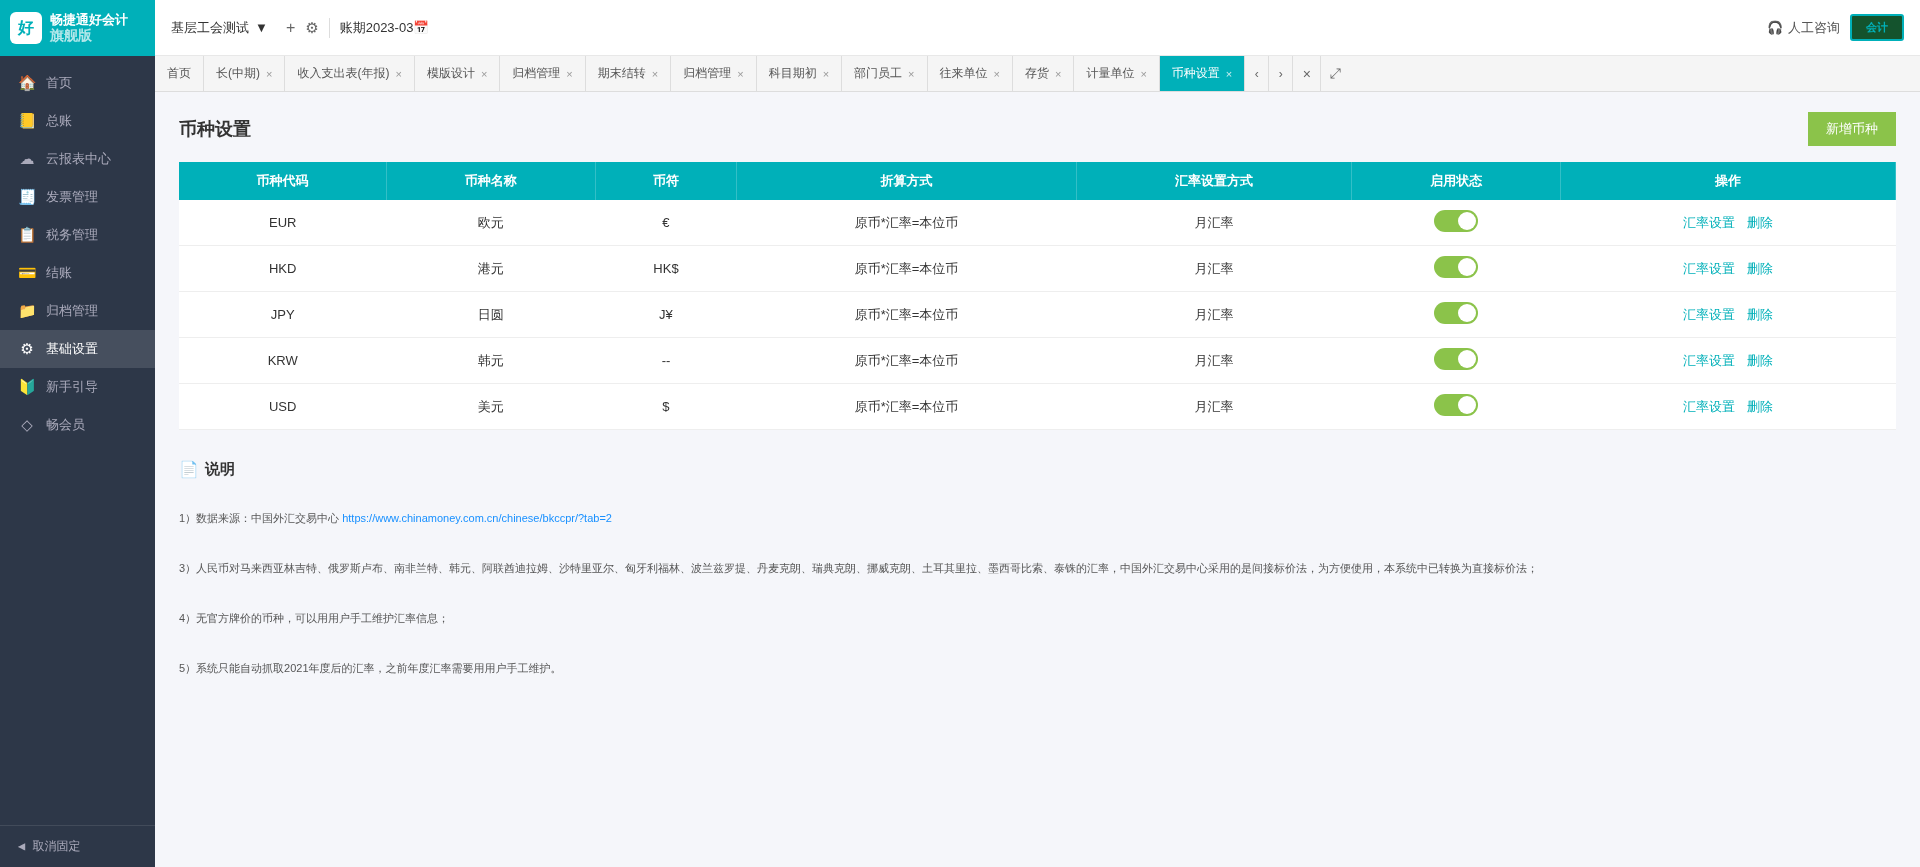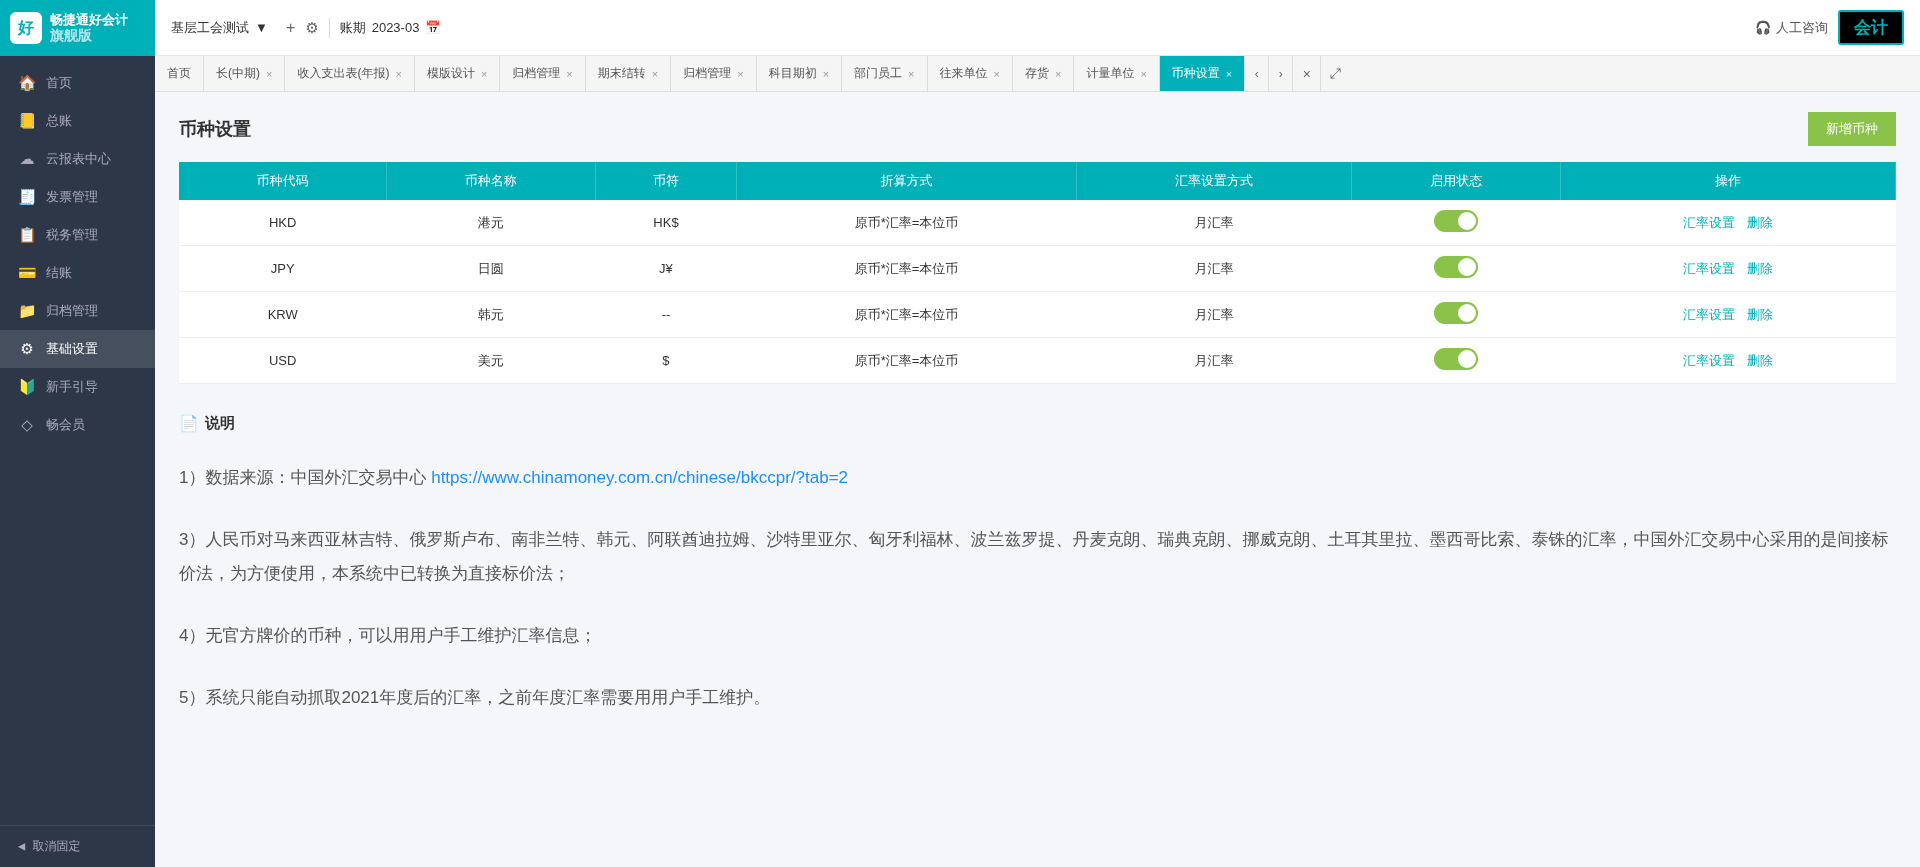--- a/index.html
+++ b/index.html
@@ -66,29 +66,29 @@
     .topbar {
       background: white;
       height: 56px;
       display: flex; align-items: center;
       padding: 16px 16px;
       border-bottom: 1px solid #e8e8e8;
       gap: 10px;
     }
     .topbar-project { display: flex; align-items: center; gap: 6px; font-size: 13px; color: #333; }
     .topbar-actions { display: flex; align-items: center; gap: 10px; margin-left: 8px; }
-    .topbar-period { display: flex; align-items: center; gap: 6px; font-size: 13px; color: #333; }
+    .topbar-period { display: flex; align-items: center; font-size: 13px; color: #333; }
     .topbar-right { margin-left: auto; display: flex; align-items: center; gap: 10px; }
     .topbar-support { display: flex; align-items: center; gap: 4px; font-size: 13px; color: #555; cursor: pointer; }
     .btn-account {
-      background: #000000;
+      background: #14532d;
       border: 2px solid #00b0b9;
       color: #00b0b9;
       padding: 4px 14px;
-      font-size: 17px;
+      font-size: 11px;
       cursor: pointer;
       border-radius: 3px;
       font-weight: bold;
     }
 
     
     .tabbar {
       background: #f5f5f5;
       display: flex; align-items: center;
       border-bottom: 1px solid #ddd;
@@ -141,21 +141,21 @@
       border-radius: 0;
     }
 
     
     .data-table { width: 100%; border-collapse: collapse; background: white; }
     .data-table thead tr { background: #00b0b9; }
     .data-table thead th {
       color: white;
       padding: 10px 14px;
       font-size: 13px;
-      font-weight: normal;
+      font-weight: bold;
       text-align: center;
       border-right: 1px solid rgba(255,255,255,0.2);
     }
     .data-table tbody tr { border-bottom: 1px solid #eee; }
     .data-table tbody td {
       padding: 10px 14px;
       text-align: center;
       font-size: 13px;
       color: #333;
     }
@@ -177,21 +177,21 @@
       width: 18px; height: 18px;
       background: white;
       border-radius: 50%;
     }
 
     
     .notes-section { margin-top: 30px; }
     .notes-header { display: flex; align-items: center; gap: 6px; font-size: 15px; font-weight: bold; color: #333; margin-bottom: 12px; }
     .notes-icon { color: #00b0b9; font-size: 16px; }
     .notes-list { list-style: none; }
-    .notes-list li { font-size: 17px; color: #555; line-height: 2; margin-top: 28px; }
+    .notes-list li { font-size: 11px; color: #555; line-height: 2; margin-top: 28px; }
     .notes-link { color: #1890ff; text-decoration: none; }
 
     .divider { width: 1px; height: 20px; background: #ddd; }
   </style>
 </head>
 <body>
 
 <div class="sidebar">
   <div class="sidebar-logo">
     <div class="sidebar-logo-icon">好</div>
@@ -343,20 +343,31 @@
           <th>币种代码</th>
           <th>币种名称</th>
           <th>币符</th>
           <th>折算方式</th>
           <th>汇率设置方式</th>
           <th>启用状态</th>
           <th>操作</th>
         </tr>
       </thead>
       <tbody id="table-body">
+      <tr>
+            <td>EUR</td>
+            <td>欧元</td>
+            <td>€</td>
+            <td>原币*汇率=本位币</td>
+            <td>月汇率</td>
+            <td><div class="toggle">
+                <div class="toggle-knob"></div>
+              </div></td>
+            <td><a class="action-link">汇率设置</a><a class="action-delete">删除</a></td>
+          </tr>
           <tr>
             <td>HKD</td>
             <td>港元</td>
             <td>HK$</td>
             <td>原币*汇率=本位币</td>
             <td>月汇率</td>
             <td><div class="toggle">
                 <div class="toggle-knob"></div>
               </div></td>
             <td><a class="action-link">汇率设置</a><a class="action-delete">删除</a></td>

